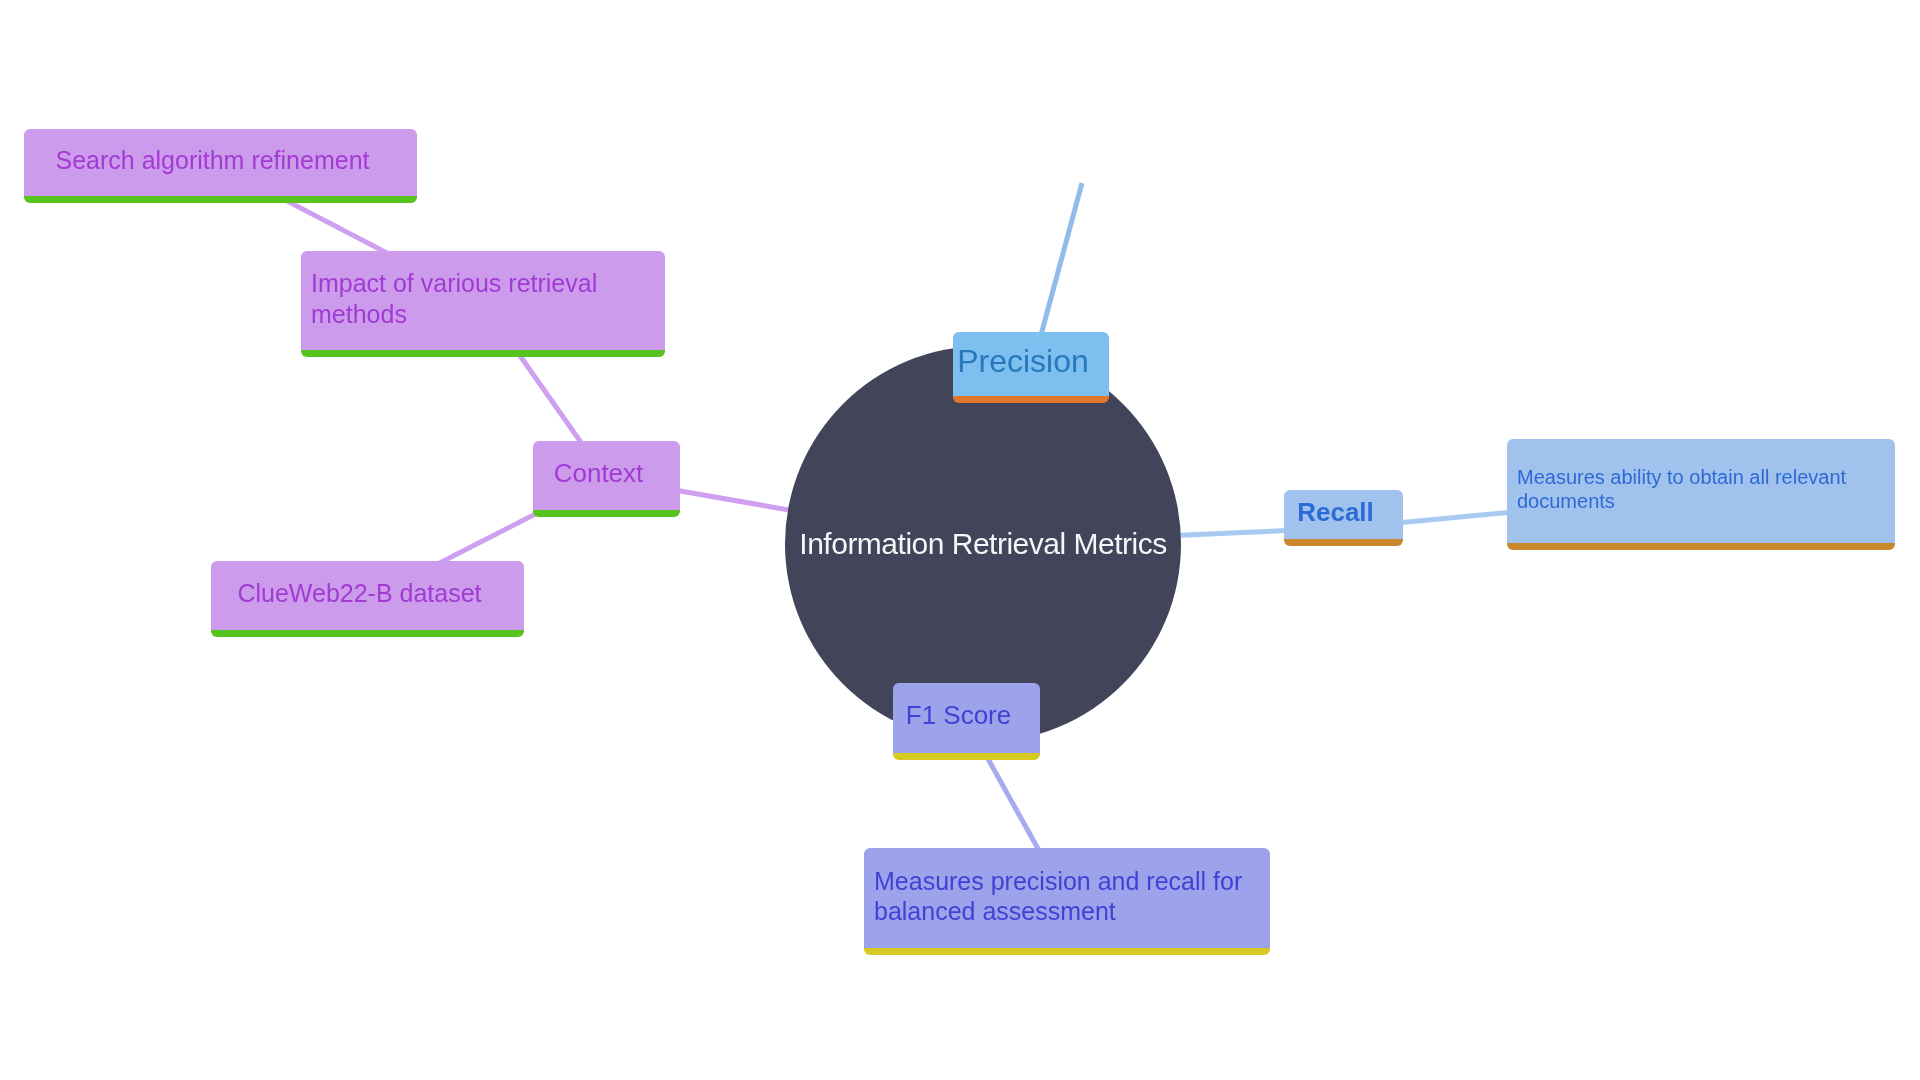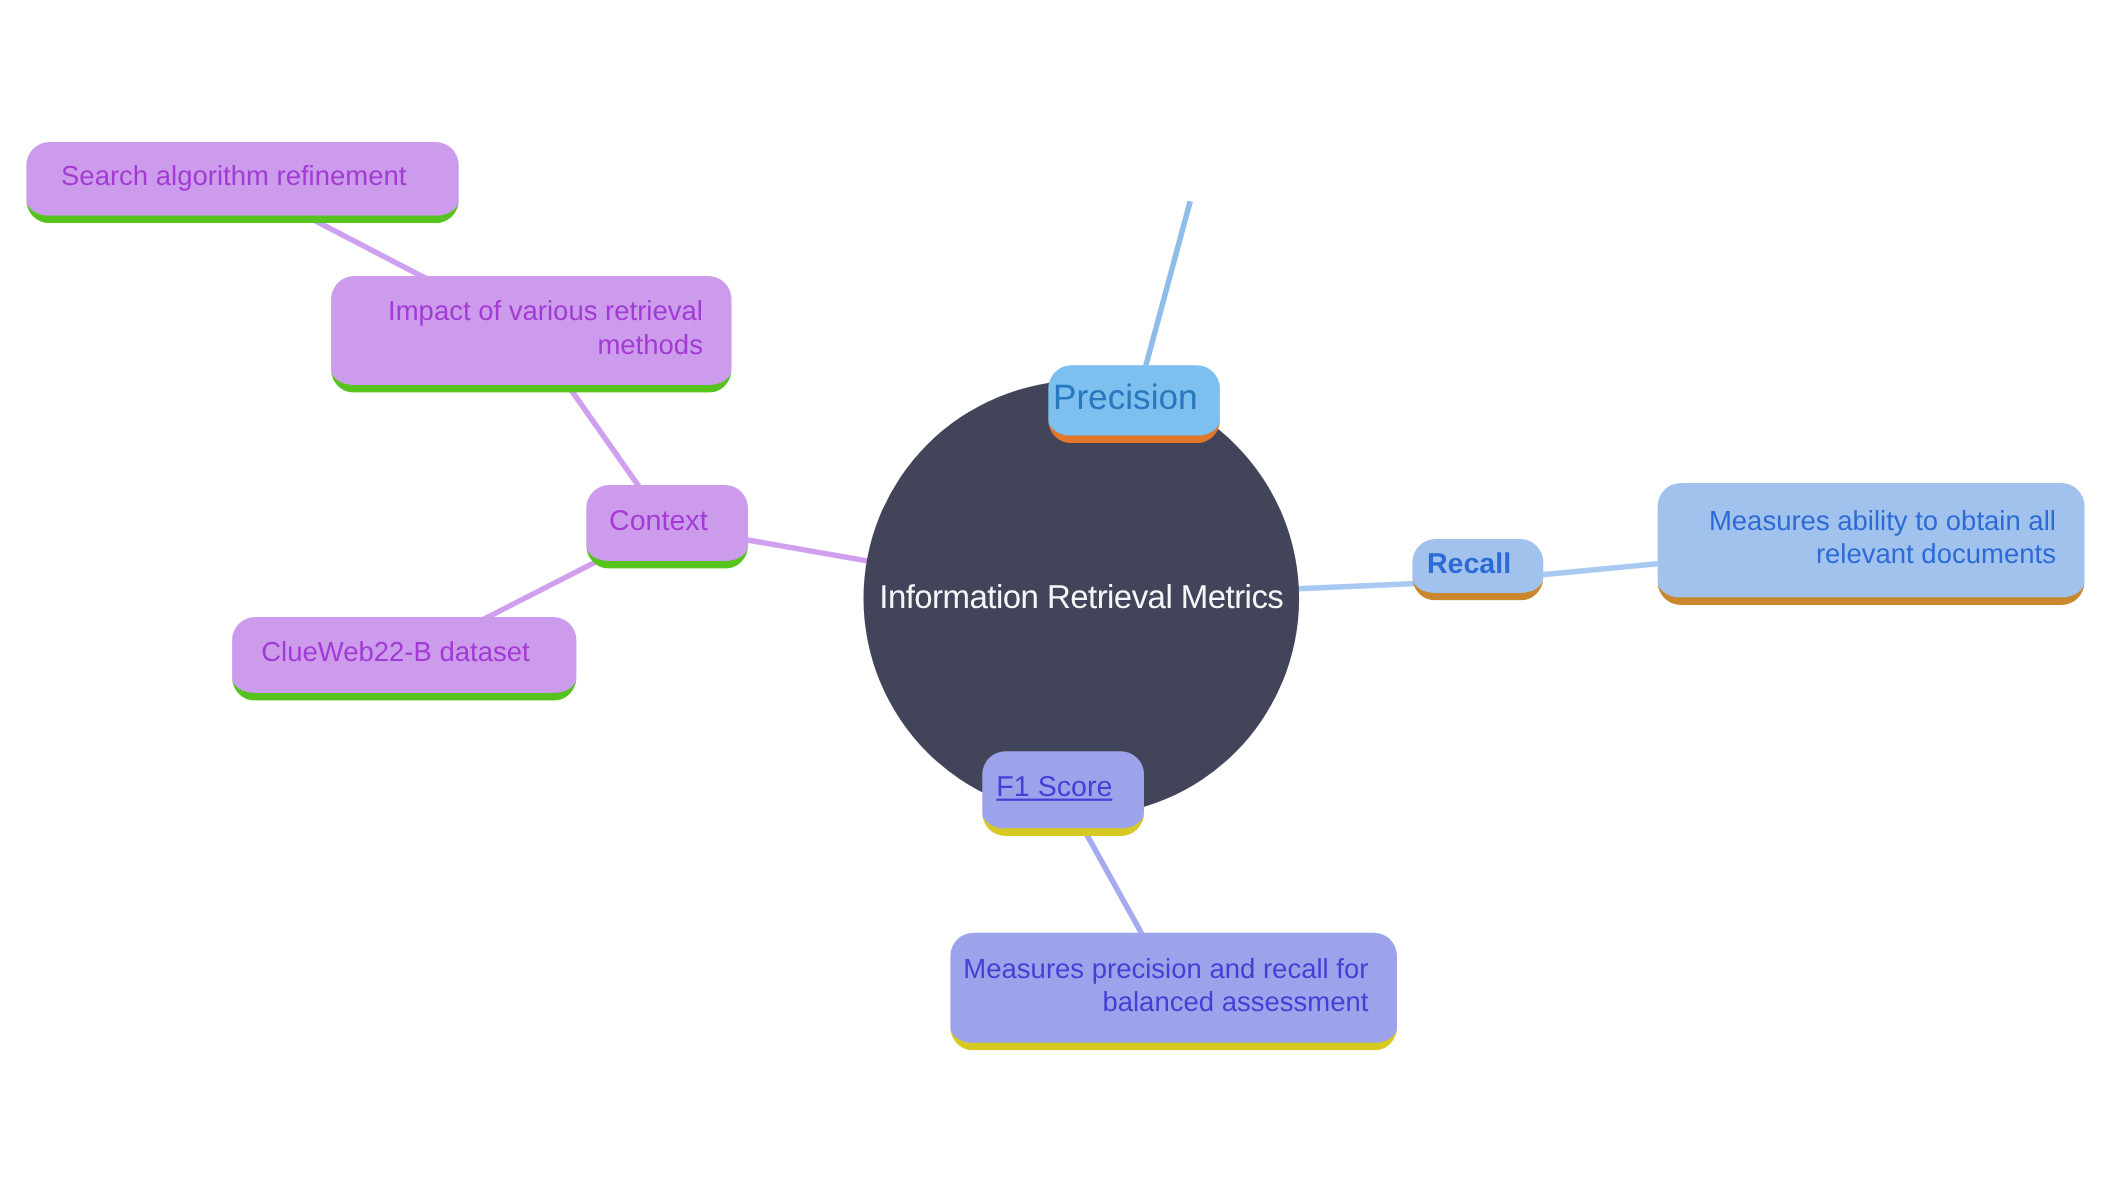--- a/index.html
+++ b/index.html
@@ -40,41 +40,41 @@
     white-space: nowrap;
     cursor: default;
   }
   
   .node {
     position: absolute;
     box-sizing: border-box;
     display: flex;
     align-items: center;
     justify-content: center;
-    text-align: right;
-    border-radius: 21px;
+    text-align: left;
+    border-radius: 6px;
     line-height: 1.22;
     padding: 4px 26px 8px 10px;
     cursor: default;
   }
   
   .v-blue   { background: #7DBFEE; color: #2878BE; border-bottom: 7px solid #E0772B; }
   .v-blue2  { background: #A2C2EE; color: #2C6BD5; border-bottom: 7px solid #C9872E; }
   .v-peri   { background: #9CA3EB; color: #4340D6; border-bottom: 7px solid #D6C922; }
   .v-purple { background: #CD9BEC; color: #A23AD4; border-bottom: 7px solid #56C31E; }
   
   .n-search    { left: 24px;   top: 129px; width: 393px; height: 74px;  font-size: 25px; }
   .n-impact    { left: 301px;  top: 251px; width: 364px; height: 106px; font-size: 25px; }
   .n-context   { left: 533px;  top: 441px; width: 147px; height: 76px;  font-size: 26px; }
   .n-clueweb   { left: 211px;  top: 561px; width: 313px; height: 76px;  font-size: 25px; }
   .n-focuses   { left: 913px;  top: 130px; width: 339px; height: 106px; font-size: 25px; }
   .n-precision { left: 953px;  top: 332px; width: 156px; height: 71px;  font-size: 32px; }
   .n-recall    { left: 1284px; top: 490px; width: 119px; height: 56px;  font-size: 26px; font-weight: bold; }
-  .n-measures  { left: 1507px; top: 439px; width: 388px; height: 111px; font-size: 25px; }
-  .n-f1        { left: 893px;  top: 683px; width: 147px; height: 77px;  font-size: 26px; text-decoration: underline; }
+  .n-measures  { left: 1507px; top: 439px; width: 388px; height: 111px; font-size: 20px; }
+  .n-f1        { left: 893px;  top: 683px; width: 147px; height: 77px;  font-size: 26px; }
   .n-combines  { left: 864px;  top: 848px; width: 406px; height: 107px; font-size: 25px; }
 </style>
 </head>
 <body>
 
 <div class="canvas">
 
   <svg class="edges" viewBox="0 0 1920 1080">
 
     <line x1="983" y1="544" x2="606" y2="478" stroke="#CEA0EF" stroke-width="5"></line>

